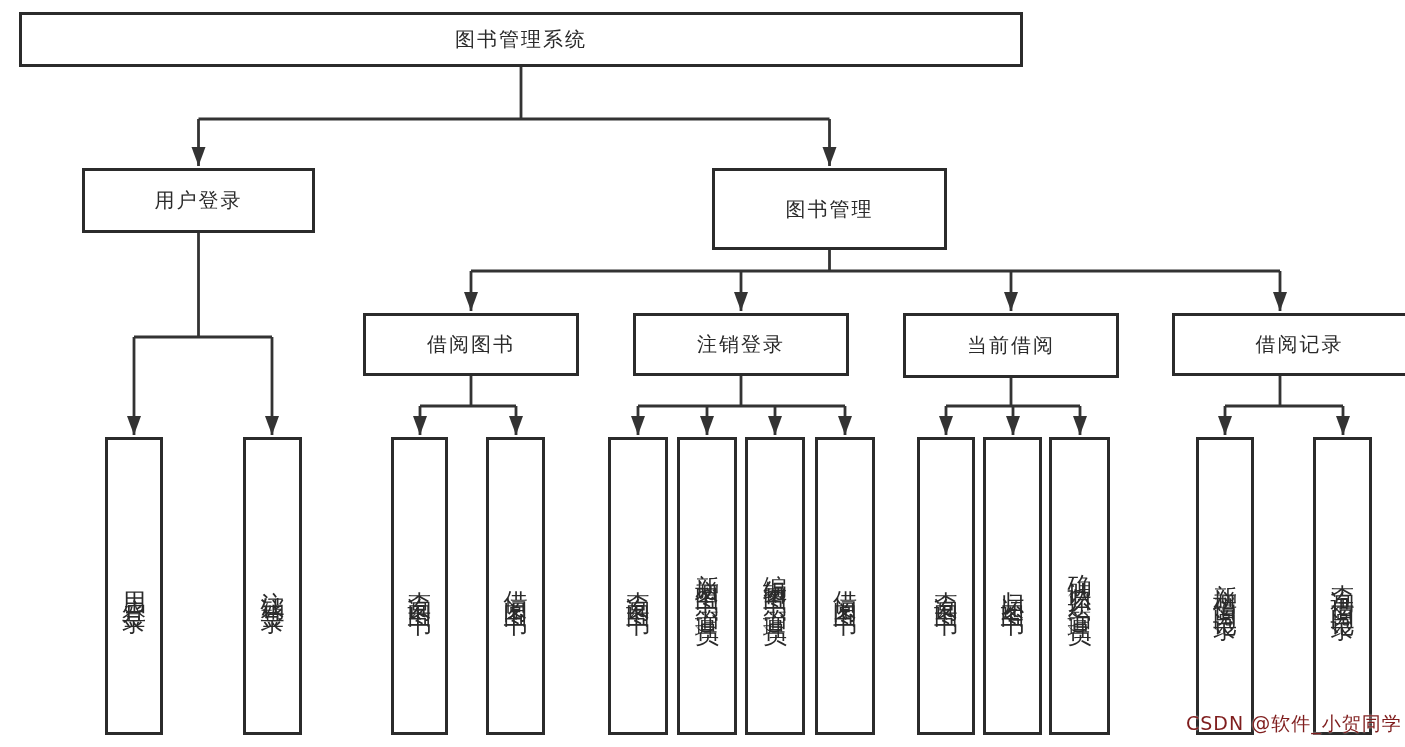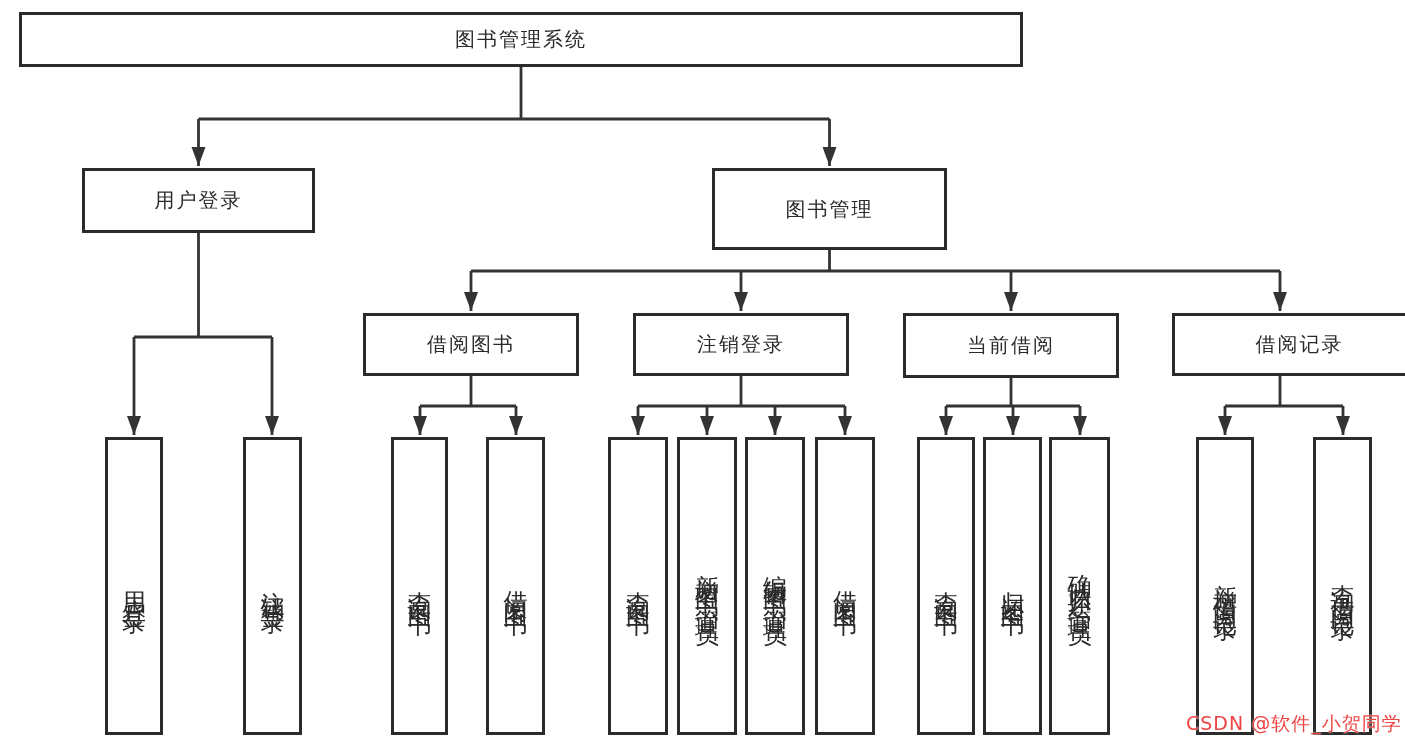--- a/index.html
+++ b/index.html
@@ -42,21 +42,21 @@
     font-size: 24px;
     line-height: 1;
     letter-spacing: 7px;
     white-space: nowrap;
   }
   #watermark {
     position: absolute;
     left: 1186px;
     top: 711px;
     font-size: 19px;
-    color: #ef4444;
+    color: #7f1d1d;
     letter-spacing: 1px;
     white-space: nowrap;
     text-shadow: 0 0 2px #ffffff;
     z-index: 5;
   }
 </style>
 </head>
 <body>
 
 <div id="stage">

